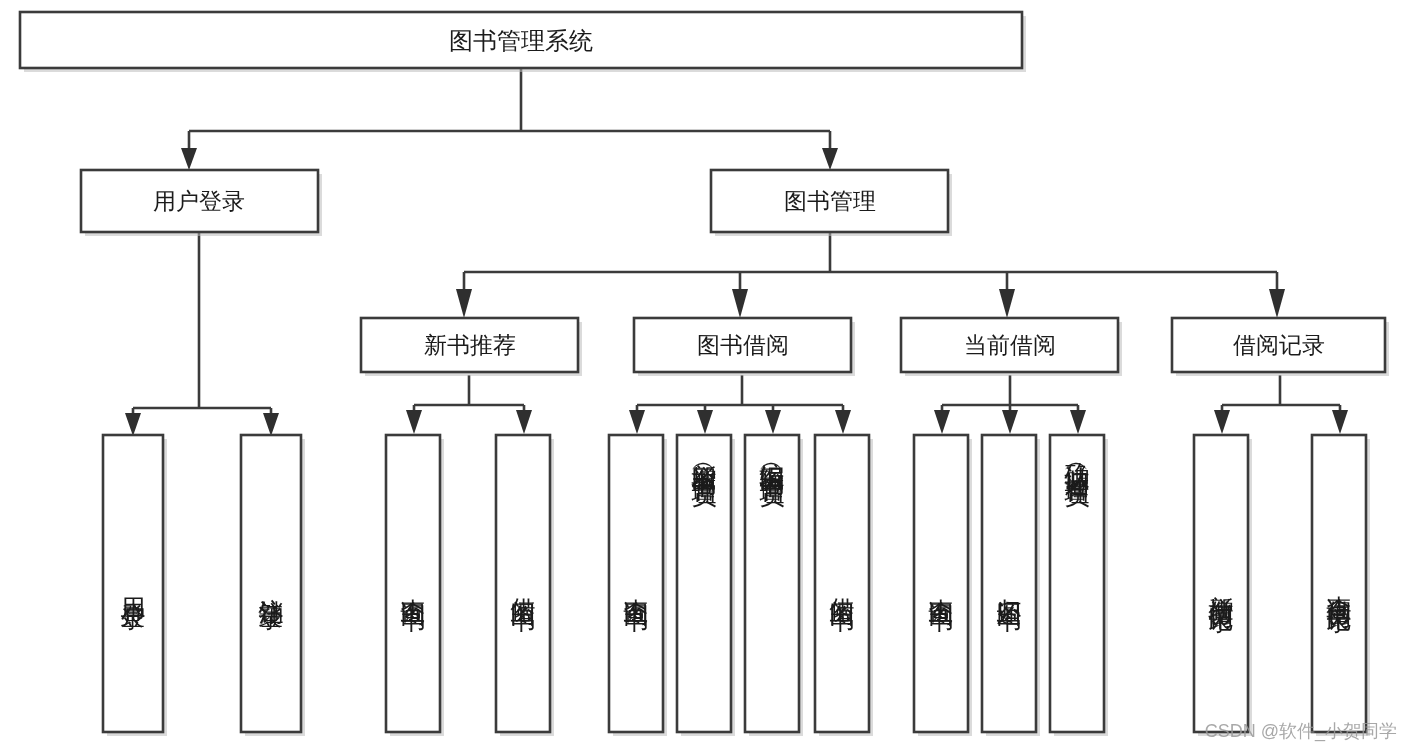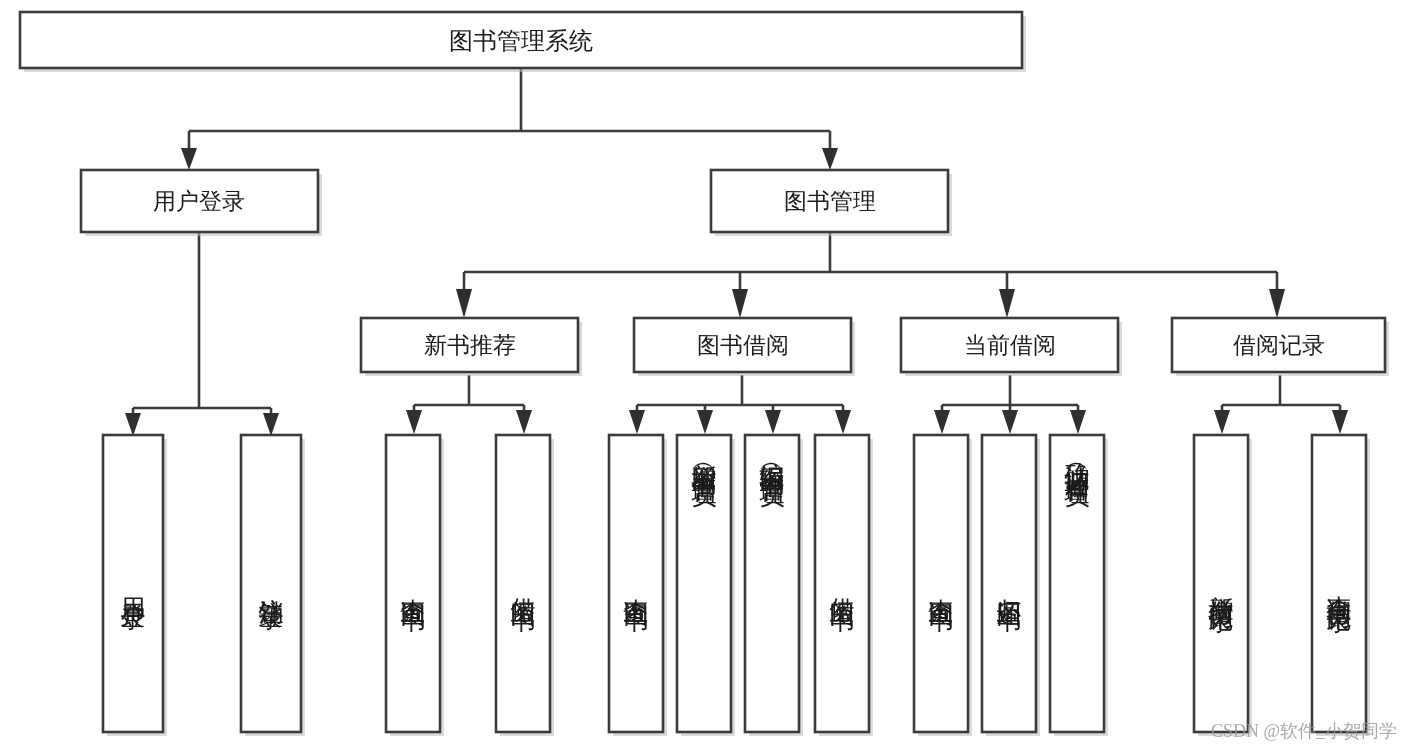--- a/index.html
+++ b/index.html
@@ -71,21 +71,21 @@
     line-height: 1.0;
     letter-spacing: 3px;
     color: #1b1b1b;
     white-space: nowrap;
     text-align: center;
   }
   .watermark {
     position: absolute;
     right: 8px;
     bottom: 4px;
-    font-family: Liberation Serif, serif;
+    font-family: Liberation Sans, sans-serif;
     font-size: 18px;
     color: #9a9a9a;
     opacity: 0.85;
     white-space: nowrap;
     pointer-events: none;
   }
 </style>
 </head>
 <body>
 

